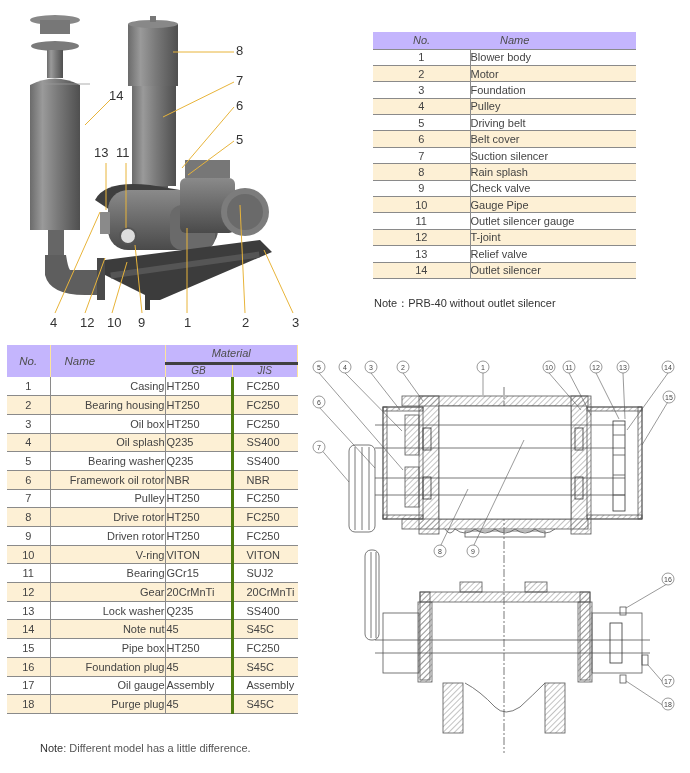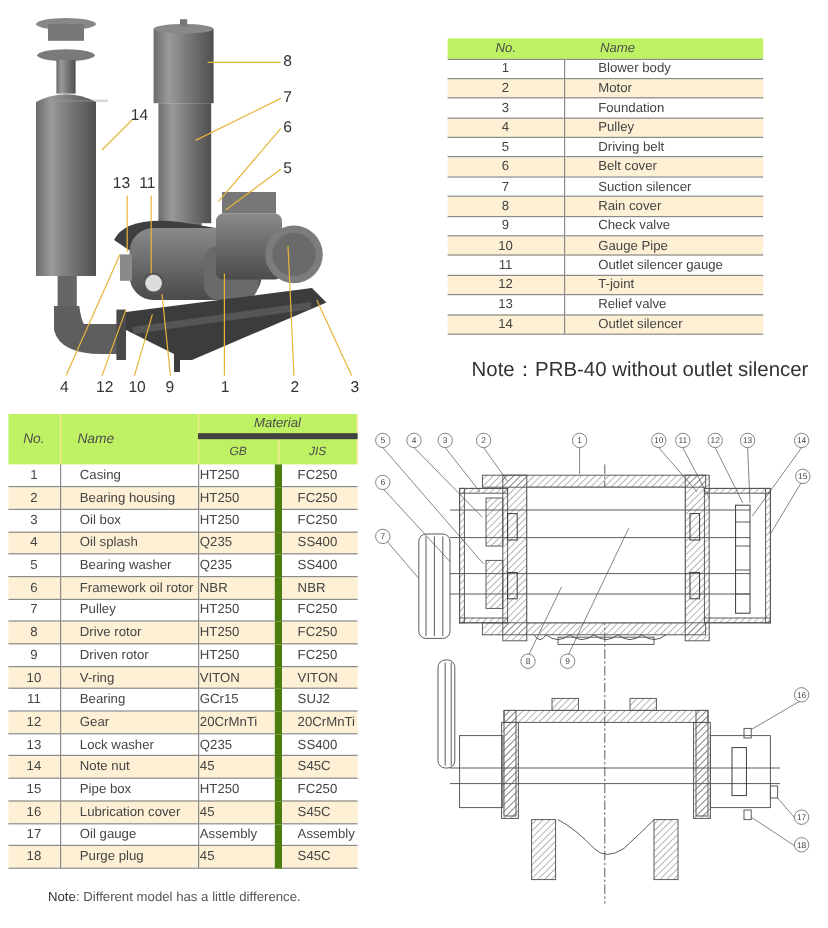--- a/index.html
+++ b/index.html
@@ -3,44 +3,44 @@
 <meta charset="utf-8">
 <style>
   * { box-sizing: border-box; margin: 0; padding: 0; }
   html, body { width: 690px; height: 773px; background: #ffffff; overflow: hidden; }
   body { position: relative; font-family: "Liberation Sans", "DejaVu Sans", sans-serif; color: #3a3a3a; }
 
   .photo { position: absolute; left: 0; top: 0; width: 310px; height: 335px; }
   .callout-num { position: absolute; font-size: 13px; color: #333; line-height: 1; }
 
   table { border-collapse: collapse; position: absolute; }
-  th { background: #bef264; color: #4d4d4d; font-weight: normal; font-style: italic; font-size: 11px; }
+  th { background: #c4b5fd; color: #4d4d4d; font-weight: normal; font-style: italic; font-size: 11px; }
   td { font-size: 11px; color: #444; height: 16.3px; padding: 0; }
 
   
   .parts { left: 373px; top: 32px; width: 263px; }
   .parts th { height: 17px; border-bottom: 1px solid #8a8a8a; }
   .parts td { height: 16.4px; border-bottom: 1px solid #8a8a8a; }
   .parts td.no { text-align: center; width: 97px; border-right: 1px solid #8a8a8a; }
-  .parts td.nm { padding-left: 28px; }
+  .parts td.nm { }
   .parts th.no { width: 97px; }
   .parts th.nm { text-align: left; padding-left: 30px; }
   .parts tr.alt td { background: #fdf0d5; }
 
-  .note1 { position: absolute; left: 393px; top: 296px; font-size: 17px; color: #333; }
+  .note1 { position: absolute; left: 374px; top: 296px; font-size: 11px; color: #333; }
 
   
   .mat { left: 7px; top: 345px; width: 291px; }
   .mat th { border-right: 1px solid #fde59a; }
   .mat th.h1 { height: 18px; }
-  .mat th.h2 { height: 24px; font-size: 10px; }
+  .mat th.h2 { height: 14px; font-size: 10px; }
   .mat td { height: 18.7px; border-bottom: 1px solid #8a8a8a; }
   .mat td.no { width: 43px; text-align: center; border-right: 1px solid #8a8a8a; }
-  .mat td.nm { width: 115px; padding-left: 16px; border-right: 1px solid #8a8a8a; }
-  .mat td.gb { width: 67px; padding-left: 1px; border-right: 6px solid #4d7c0f; }
+  .mat td.nm { width: 115px; border-right: 1px solid #8a8a8a; text-align: right; }
+  .mat td.gb { width: 67px; padding-left: 1px; border-right: 3px solid #4d7c0f; }
   .mat td.jis { padding-left: 13px; }
   .mat tr.alt td { background: #fdf0d5; }
 
   .note2 { position: absolute; left: 7px; top: 742px; font-size: 11px; color: #555; padding-left: 33px; }
   .note2 b { font-weight: normal; color: #333; }
 
   .drawing { position: absolute; left: 305px; top: 355px; width: 385px; height: 400px; }
   .bubble { font-family: "Liberation Sans", sans-serif; font-size: 7px; fill: #444; }
 </style>
 </head>
@@ -159,21 +159,21 @@
     <tr class="alt">
         <td class="no">6</td>
         <td class="nm">Belt cover</td>
       </tr>
     <tr>
         <td class="no">7</td>
         <td class="nm">Suction silencer</td>
       </tr>
     <tr class="alt">
         <td class="no">8</td>
-        <td class="nm">Rain cover</td>
+        <td class="nm">Rain splash</td>
       </tr>
     <tr>
         <td class="no">9</td>
         <td class="nm">Check valve</td>
       </tr>
     <tr class="alt">
         <td class="no">10</td>
         <td class="nm">Gauge Pipe</td>
       </tr>
     <tr>
@@ -195,21 +195,21 @@
   </tbody>
 </table>
 
 <div class="note1">Note：PRB-40 without outlet silencer</div>
 
 <table class="mat">
   <thead>
     <tr>
       <th rowspan="2" style="width:43px;font-size:11.5px">No.</th>
       <th rowspan="2" style="width:115px;text-align:left;padding-left:14px;font-size:11.5px">Name</th>
-      <th colspan="2" class="h1" style="border-bottom:5px solid #404040">Material</th>
+      <th colspan="2" class="h1" style="border-bottom:3px solid #404040">Material</th>
     </tr>
     <tr>
       <th class="h2" style="width:67px">GB</th>
       <th class="h2">JIS</th>
     </tr>
   </thead>
   <tbody>
     <tr>
         <td class="no">1</td>
         <td class="nm">Casing</td>
@@ -295,21 +295,21 @@
         <td class="jis">S45C</td>
       </tr>
     <tr>
         <td class="no">15</td>
         <td class="nm">Pipe box</td>
         <td class="gb">HT250</td>
         <td class="jis">FC250</td>
       </tr>
     <tr class="alt">
         <td class="no">16</td>
-        <td class="nm">Lubrication cover</td>
+        <td class="nm">Foundation plug</td>
         <td class="gb">45</td>
         <td class="jis">S45C</td>
       </tr>
     <tr>
         <td class="no">17</td>
         <td class="nm">Oil gauge</td>
         <td class="gb">Assembly</td>
         <td class="jis">Assembly</td>
       </tr>
     <tr class="alt">

